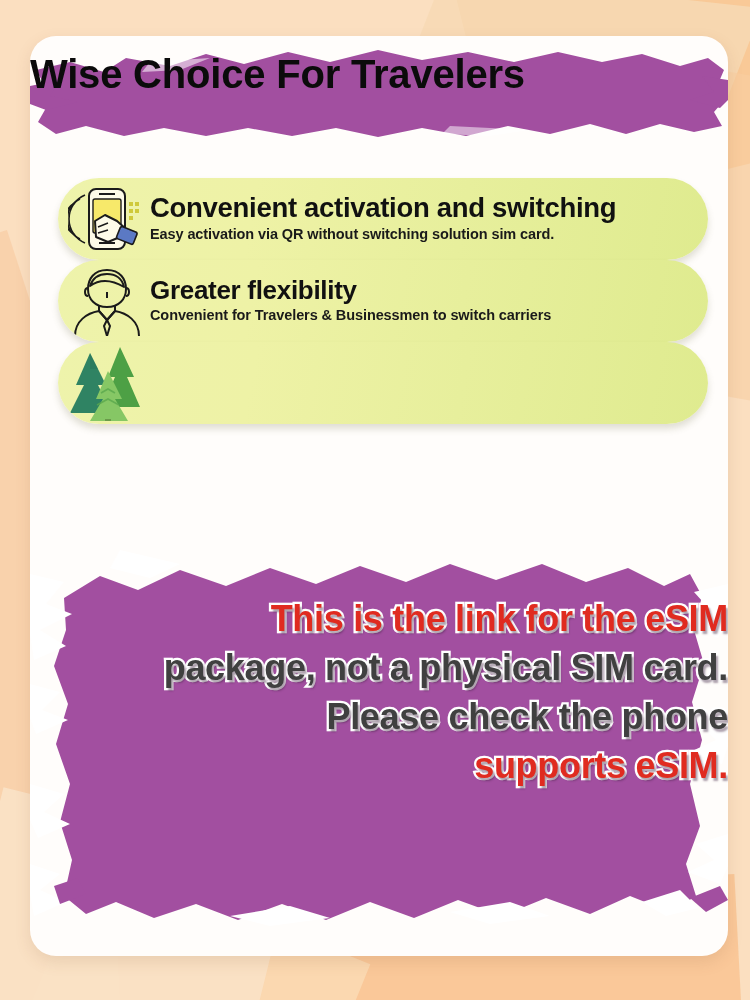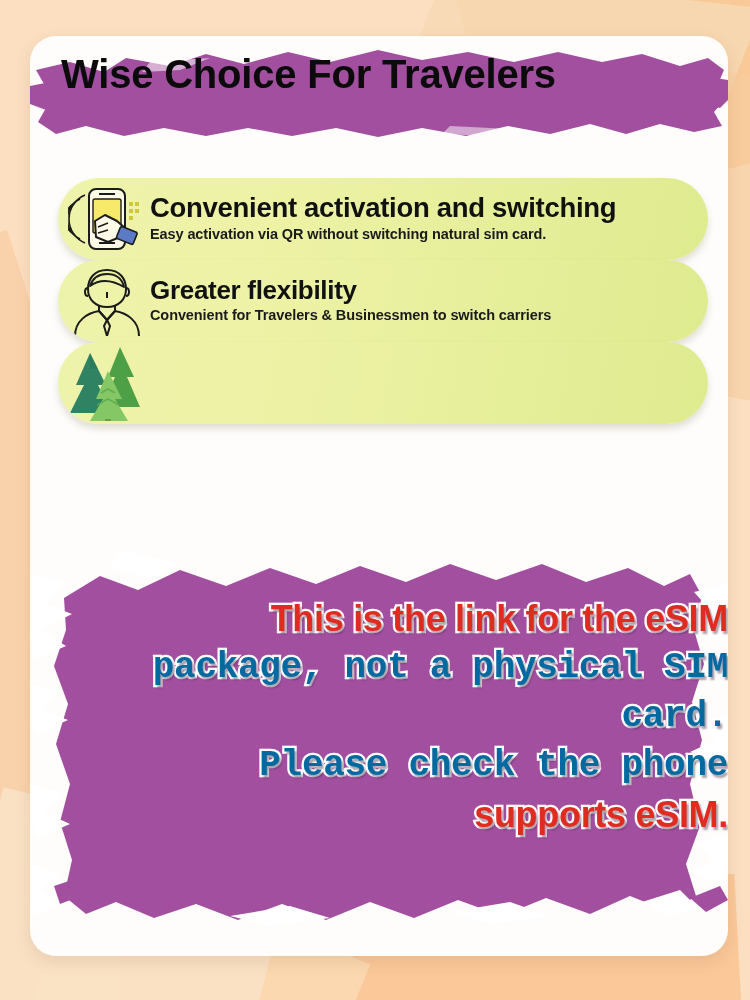--- a/index.html
+++ b/index.html
@@ -67,21 +67,21 @@
     position:absolute;
     left:0; top:4px;
     width:698px; height:104px;
   }
   .title-band svg { display:block; width:100%; height:100%; }
 
   .title-text {
     position:absolute;
     left:0; top:16px;
     width:557px;
-    text-align:center;
+    text-align:left;
     font-size:40px;
     font-weight:bold;
     color:#0b0b0b;
     letter-spacing:-.2px;
     font-family:"Liberation Sans", sans-serif;
   }
 
   
   .features {
     position:absolute;
@@ -149,21 +149,21 @@
     line-height:49px;
     letter-spacing:-.3px;
   }
   .nl {
     display:block;
     -webkit-text-stroke:4.5px #ffffff;
     paint-order:stroke fill;
     text-shadow:2px 3px 2px rgba(60,30,60,.42);
   }
   .nl.red  { color:#e02b20; }
-  .nl.dark { color:#0369a1;font-family:Liberation Mono, monospace; }
+  .nl.dark { color:#404040; }
 </style>
 </head>
 <body>
 
 <div class="bg-layer">
   <div class="bg-shape bg-tr-1"></div>
   <div class="bg-shape bg-tr-2"></div>
   <div class="bg-shape bg-tr-3"></div>
   <div class="bg-shape bg-bl-1"></div>
   <div class="bg-shape bg-b-1"></div>
@@ -209,21 +209,21 @@
               <rect x="67" y="24" width="4" height="4"></rect>
             <rect x="61" y="31" width="4" height="4"></rect>
           </g>
           <path d="M27,36 L37,30 L49,36 L58,44 L52,52 L40,57 L28,52 Z" fill="#fdfbe8" stroke="#1b1b1b" stroke-width="2" stroke-linejoin="round"></path>
           <path d="M30,42 L40,38 M30,48 L40,45" stroke="#1b1b1b" stroke-width="1.4" fill="none"></path>
           <rect x="50" y="44" width="18" height="13" rx="2" fill="#5b79c4" stroke="#1b1b1b" stroke-width="1.6" transform="rotate(22 59 50)"></rect>
         </svg>
       </div>
       <div class="pill-body">
         <div class="pill-title">Convenient activation and switching</div>
-        <div class="pill-sub">Easy activation via QR without switching natural sim card.</div>
+        <div class="pill-sub">Easy activation via QR without switching solution sim card.</div>
       </div>
     </div>
 
     <div class="pill p2">
       <div class="pill-icon">
         <svg width="72" height="70" viewBox="0 0 72 70" aria-hidden="true">
           <g fill="none" stroke="#1b1b1b" stroke-width="2" stroke-linejoin="round">
             <path d="M36,4 C23,4 17,13 17,23 C17,33 24,41 36,41 C48,41 55,33 55,23 C55,13 49,4 36,4 Z"></path>
             <path d="M19,20 C22,11 29,8 36,8 C44,8 51,12 53,21 C48,18 42,15 34,15 C28,15 23,17 19,20 Z"></path>
             <path d="M17,22 C13,22 13,30 17,30"></path>

